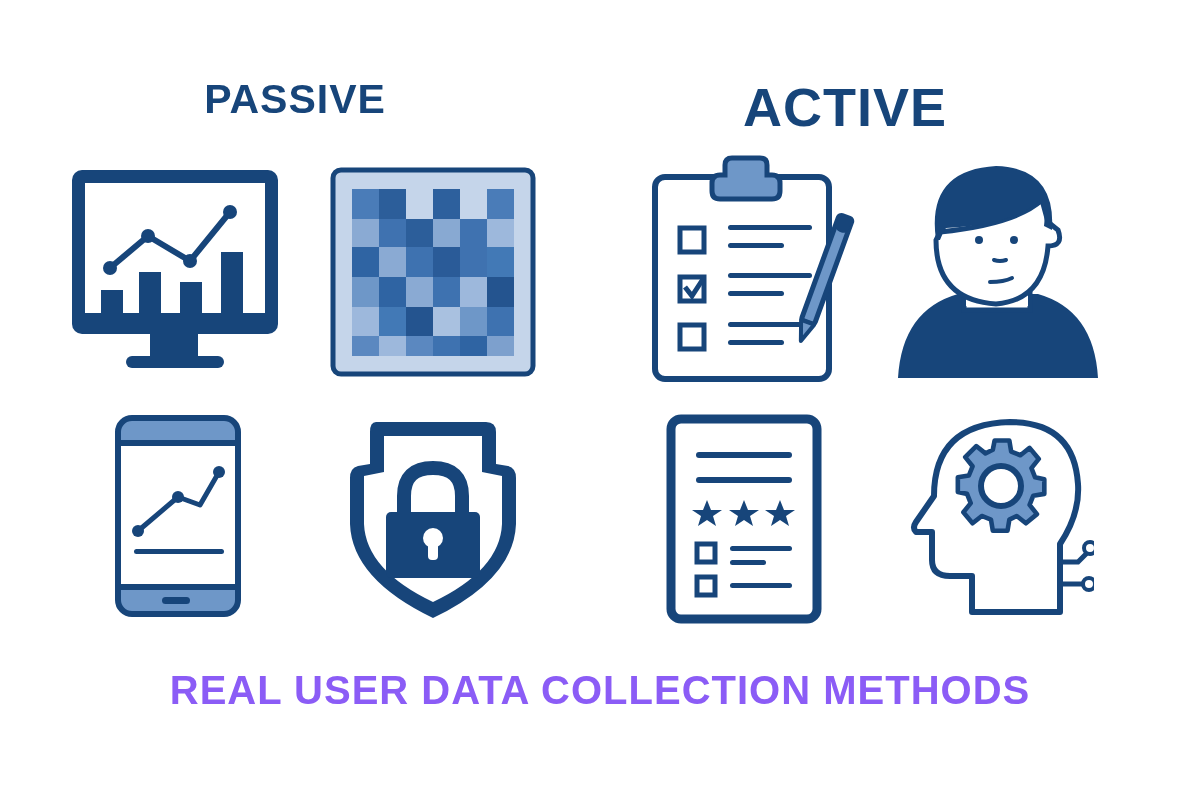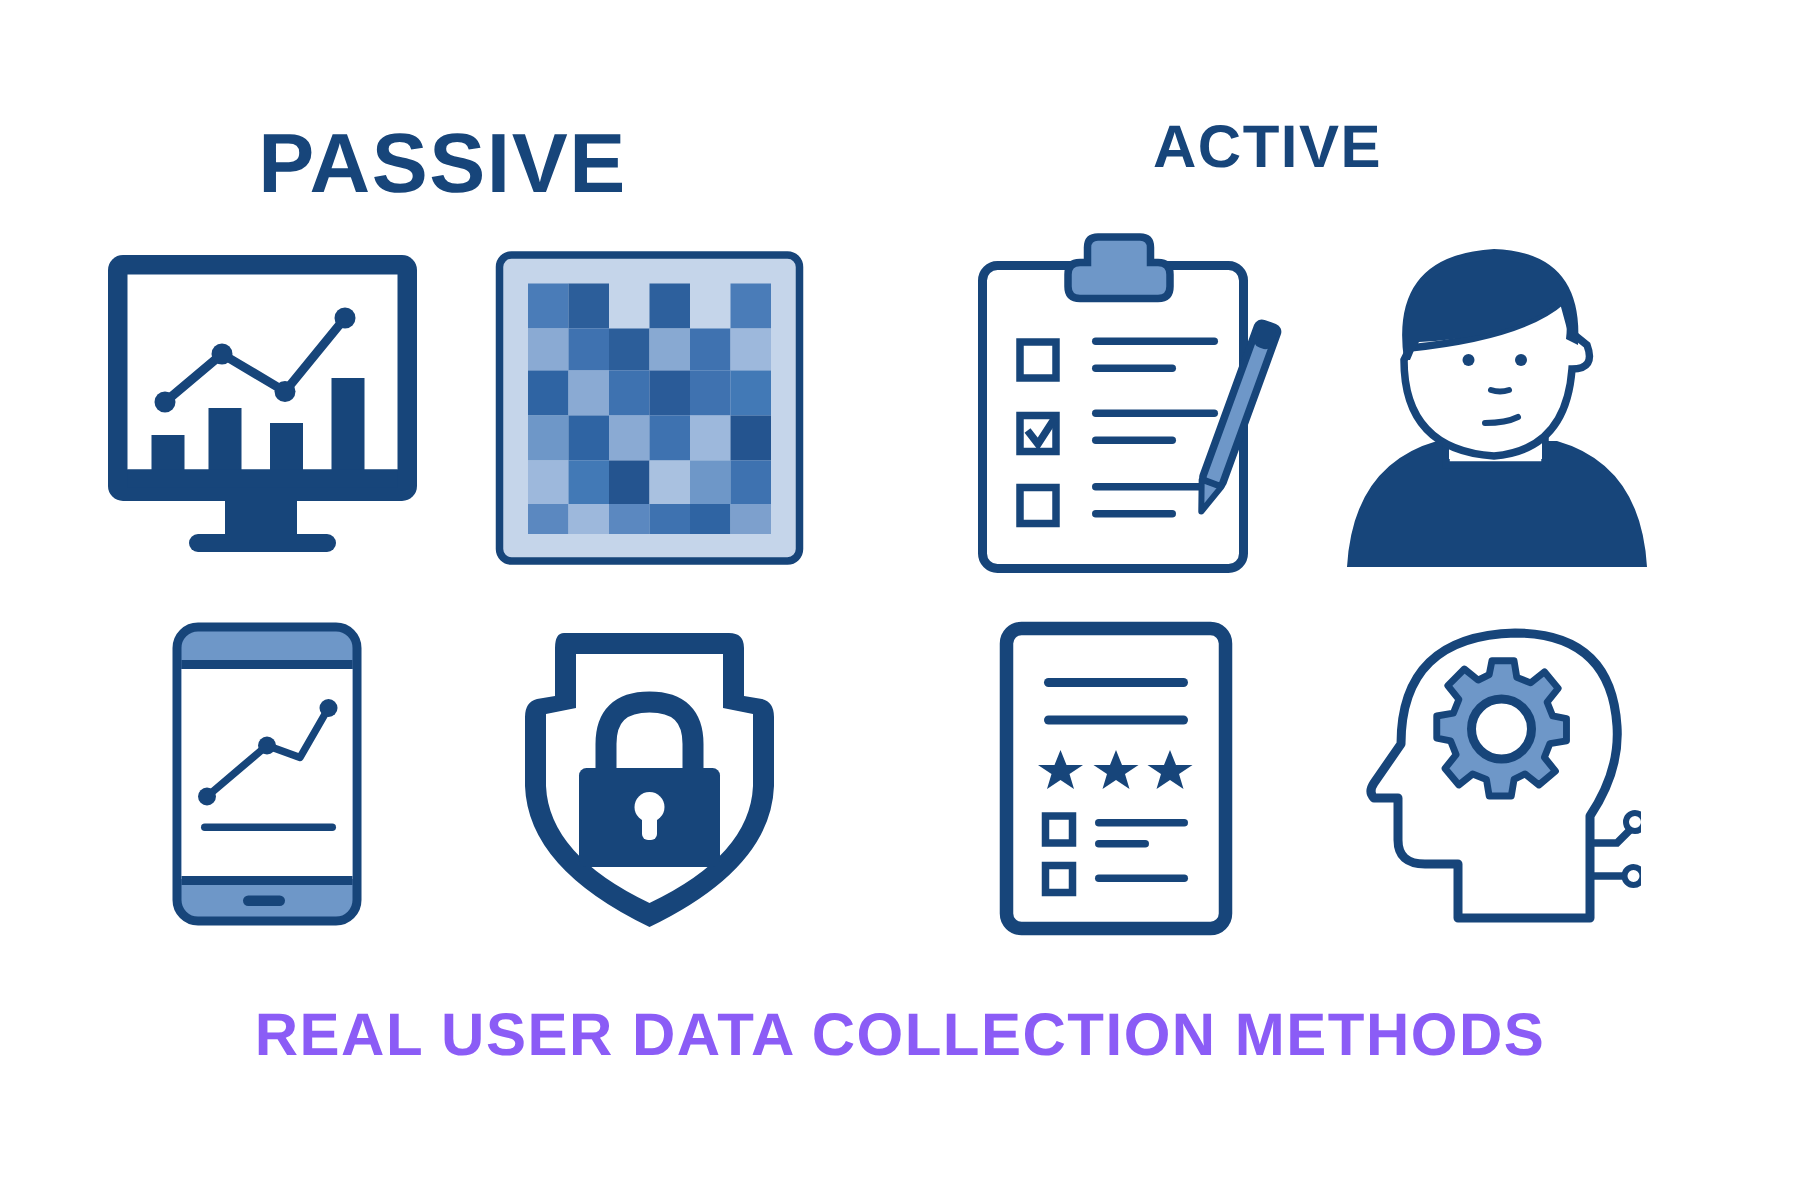--- a/index.html
+++ b/index.html
@@ -1,19 +1,19 @@
 <!DOCTYPE html>
 <html><head>
   <meta charset="utf-8">
   <style>
     html, body { margin: 0; padding: 0; background: #ffffff; }
     body { width: 1200px; height: 800px; position: relative; overflow: hidden; font-family: "Liberation Sans", sans-serif; }
     .heading { position: absolute; font-weight: bold; color: #17457a; letter-spacing: 1px; text-align: center; }
-    .h-passive { left: 150px; top: 76px; width: 290px; font-size: 56px; }
-    .h-active { left: 720px; top: 76px; width: 250px; font-size: 40px; }
+    .h-passive { left: 150px; top: 76px; width: 290px; font-size: 41px; }
+    .h-active { left: 720px; top: 76px; width: 250px; font-size: 54px; }
     .footer-title { position: absolute; left: 100px; top: 668px; width: 1000px; text-align: center; font-size: 40px; font-weight: bold; color: #8b5cf6; letter-spacing: 1px; }
     .icon { position: absolute; }
     svg { display: block; }
   </style>
 </head>
 <body>
 
 <div class="heading h-passive">PASSIVE</div>
 <div class="heading h-active">ACTIVE</div>
 

